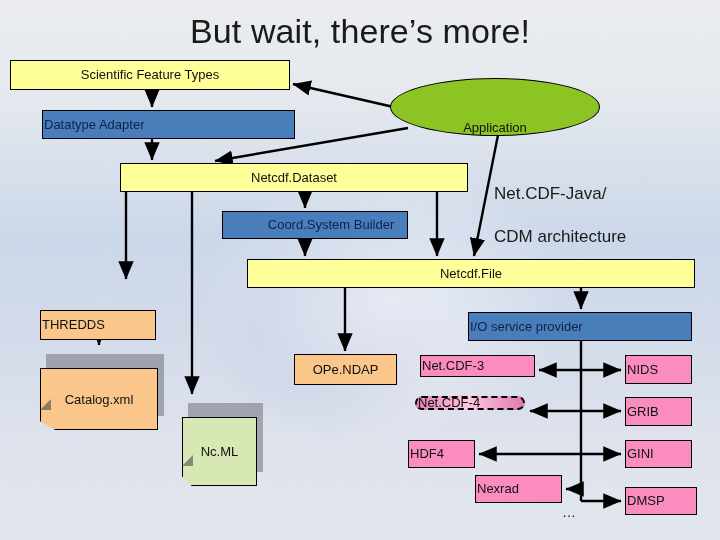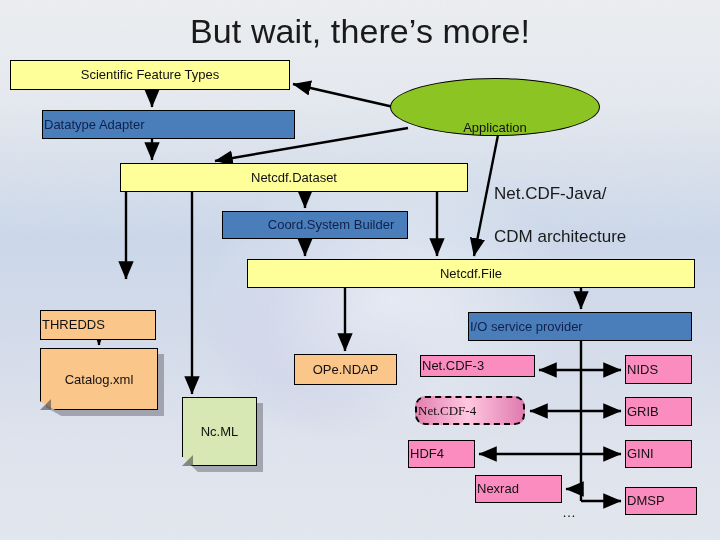--- a/index.html
+++ b/index.html
@@ -61,20 +61,21 @@
 
   .doc {
     position: absolute;
     border: 1px solid #000;
     font-size: 13px;
     color: #111;
     display: flex;
     align-items: center;
     justify-content: center;
     clip-path: polygon(0 0, 100% 0, 100% 100%, 13% 100%, 0 86%);
+    margin-top: 20px;
   }
   .doc-shadow {
     position: absolute;
     background: rgba(90,90,100,.45);
     clip-path: polygon(0 0, 100% 0, 100% 100%, 13% 100%, 0 86%);
   }
   .doc-fold {
     position: absolute;
     width: 0; height: 0;
     border-left: 11px solid transparent;
@@ -202,21 +203,21 @@
       </div>
       <div class="node orange center" style="left: 294px; top: 354px; width: 103px; height: 31px;">
         <span>OPe.NDAP</span>
       </div>
       <div class="node pink left" style="left: 420px; top: 355px; width: 115px; height: 22px;">
         <span>Net.CDF-3</span>
       </div>
       <div class="node pink left" style="left: 625px; top: 355px; width: 67px; height: 29px;">
         <span>NIDS</span>
       </div>
-      <div class="node ncdf4 left" style="left: 415px; top: 396px; width: 110px; height: 29px; font-family: Liberation Serif, serif;">
+      <div class="node ncdf4 left" style="left: 415px; top: 396px; width: 110px; height: 14px;">
         <span>Net.CDF-4</span>
       </div>
       <div class="node pink left" style="left: 625px; top: 397px; width: 67px; height: 29px;">
         <span>GRIB</span>
       </div>
       <div class="node pink left" style="left: 408px; top: 440px; width: 67px; height: 28px;">
         <span>HDF4</span>
       </div>
       <div class="node pink left" style="left: 625px; top: 440px; width: 67px; height: 28px;">
         <span>GINI</span>

